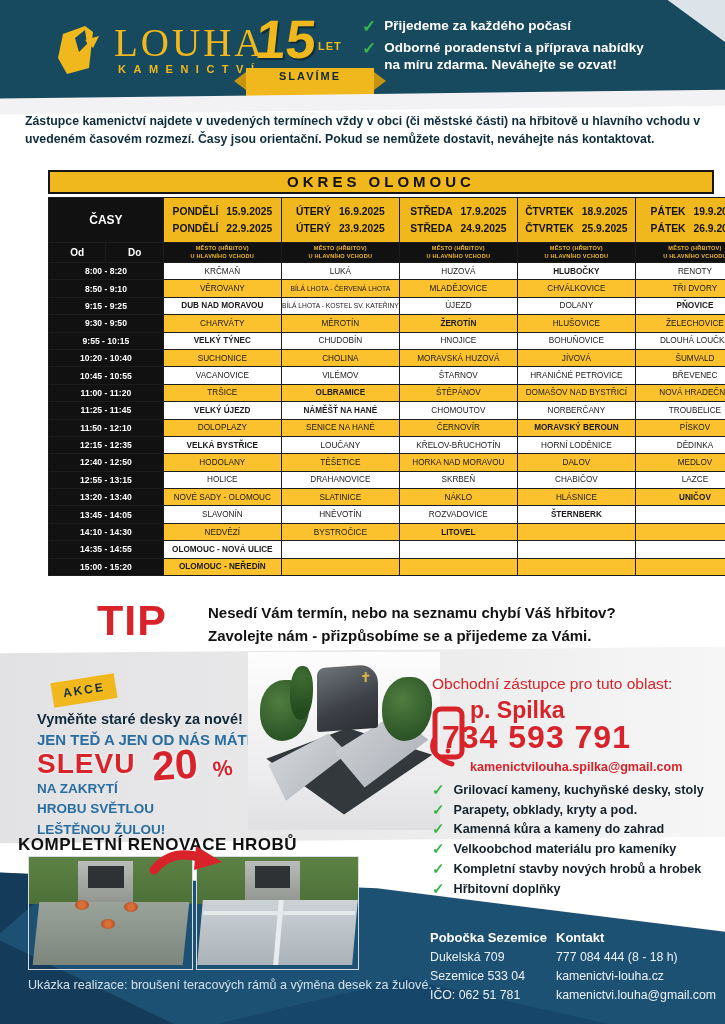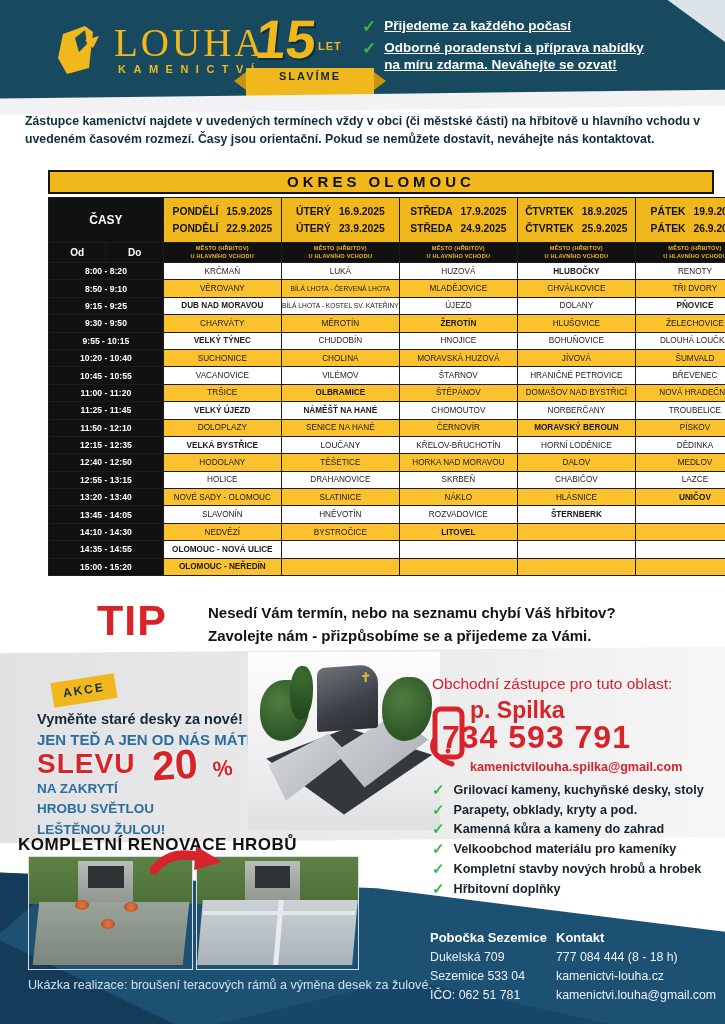--- a/index.html
+++ b/index.html
@@ -26,21 +26,21 @@
     font-weight:900;transform:skewX(-6deg);text-shadow:2px 2px 0 #0c2e3d;}
   .badge-let{position:absolute;left:318px;top:40px;color:var(--gold);font-size:11px;font-weight:bold;letter-spacing:1px;}
   .ribbon{position:absolute;left:246px;top:68px;width:128px;height:32px;background:var(--gold);
     color:#102a36;font-size:11px;font-weight:bold;letter-spacing:2px;text-align:center;line-height:17px;}
   .ribbon:before,.ribbon:after{content:"";position:absolute;top:4px;border-style:solid;}
   .ribbon:before{left:-12px;border-width:9px 12px 9px 0;border-color:transparent #c7950d transparent transparent;}
   .ribbon:after{right:-12px;border-width:9px 0 9px 12px;border-color:transparent transparent transparent #c7950d;}
   .bullets{position:absolute;left:362px;top:18px;width:352px;display:flex;flex-direction:column;gap:5px;}
   .bullet{display:flex;gap:8px;color:#fff;font-size:13.5px;font-weight:bold;line-height:1.25;}
   .bullet .chk{color:var(--green);font-size:17px;font-weight:900;line-height:1;}
-  .bullet .txt{white-space:pre-line;text-decoration:underline;}
+  .bullet .txt{white-space:pre-line;}
 
   
   .intro{position:absolute;left:25px;top:113px;width:688px;color:#0f2d3d;font-size:12.3px;
     font-weight:bold;line-height:1.45;}
 
   
   .tbl-wrap{position:absolute;left:48px;top:170px;width:666px;}
   .tbl-title{height:24px;background:var(--gold);border:2px solid #151515;color:#101010;
     font-size:15px;font-weight:900;letter-spacing:4px;text-align:center;line-height:20px;}
   table.sched{width:707px;border-collapse:collapse;table-layout:fixed;margin-top:3px;}

